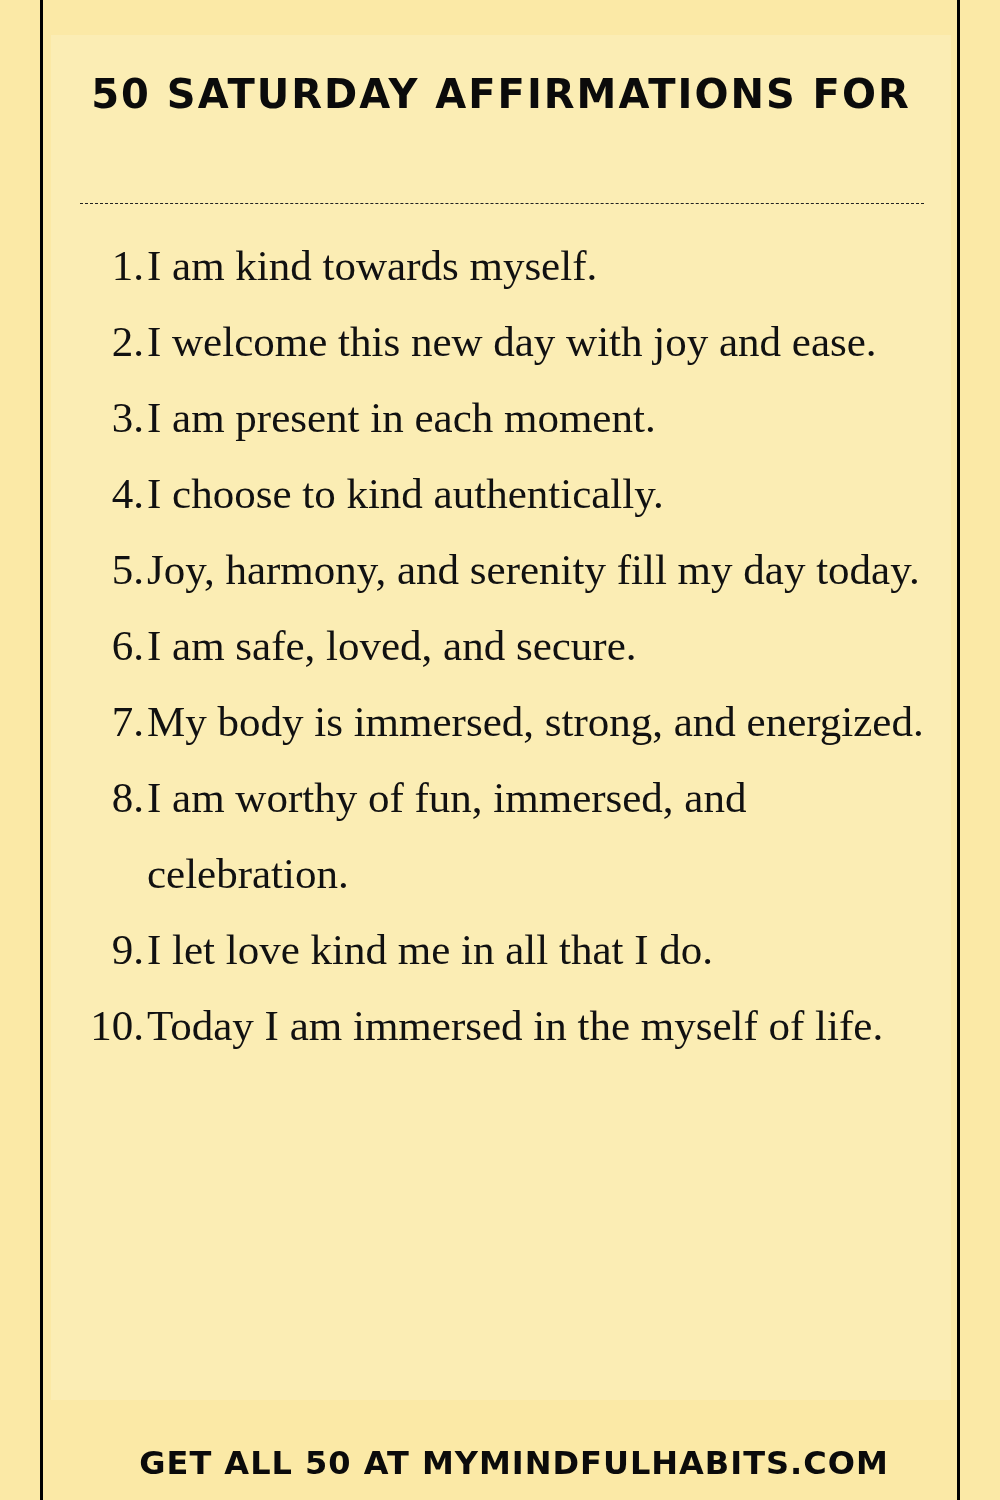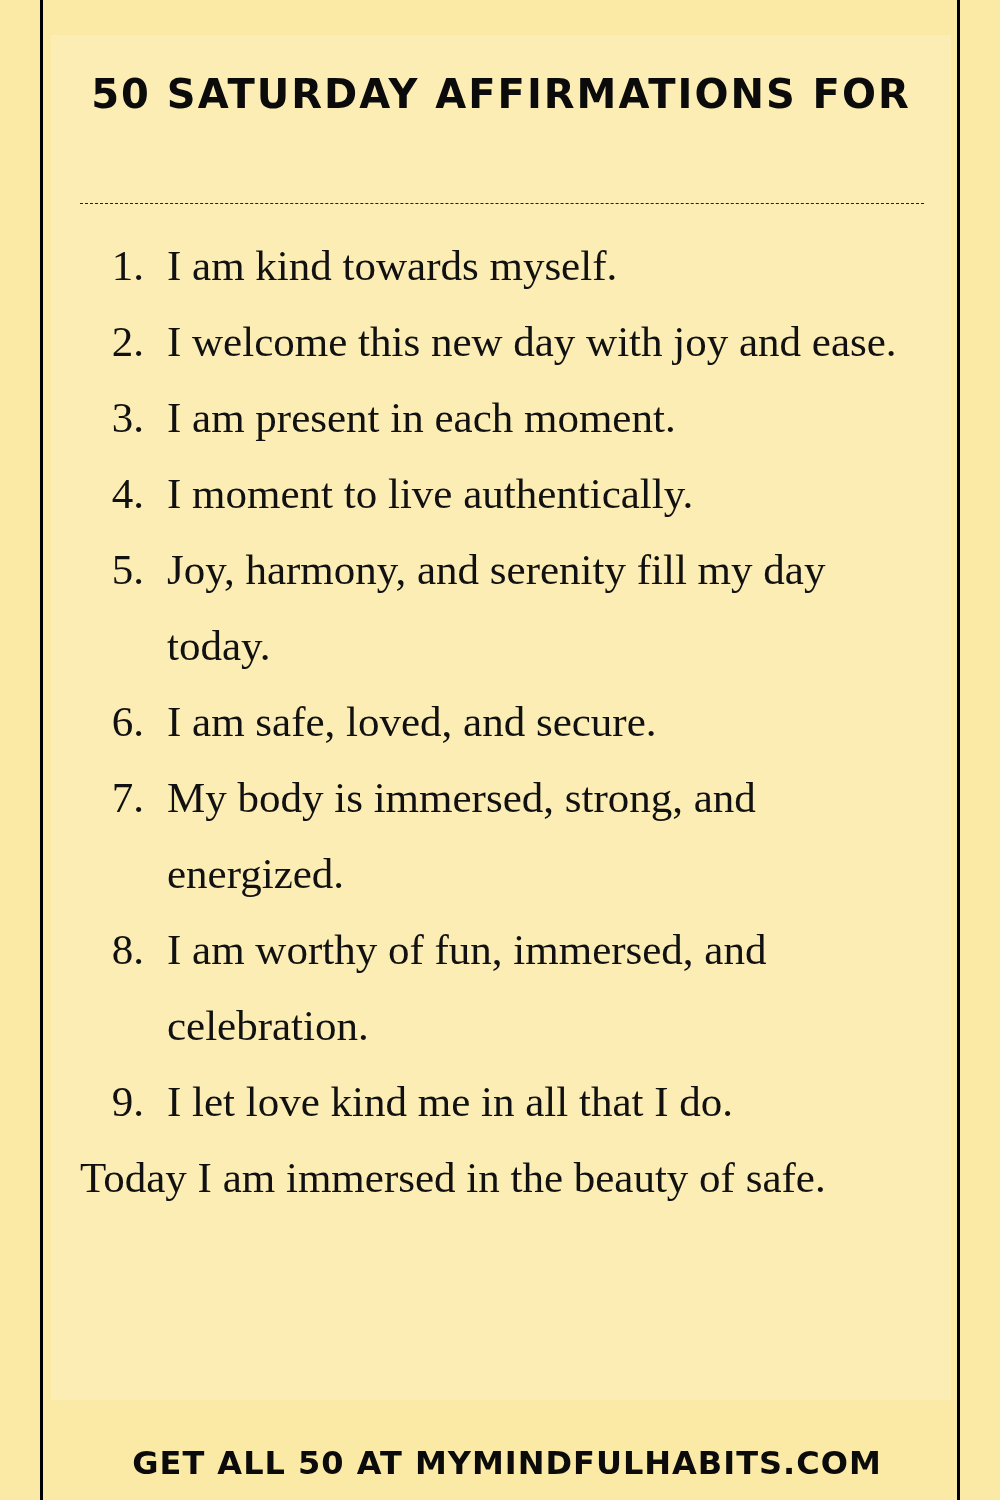--- a/index.html
+++ b/index.html
@@ -72,25 +72,24 @@
     }
     .num {
       width: 84px;
       flex: 0 0 84px;
       text-align: right;
       padding-right: 3px;
     }
     .text {
       flex: 1;
       padding-right: 10px;
-      margin-left: 20px;
     }
     .footer {
       position: absolute;
-      left: 49px;
+      left: 56px;
       top: 1440px;
       width: 916px;
       text-align: center;
       font-family: "DejaVu Sans", sans-serif;
       font-weight: bold;
       font-size: 32px;
       line-height: 46px;
       letter-spacing: 1px;
       color: #0b0b0b;
       text-transform: uppercase;
@@ -116,21 +115,21 @@
   <li class="item">
     <span class="num">2.</span>
     <span class="text">I welcome this new day with joy and ease.</span>
   </li>
   <li class="item">
     <span class="num">3.</span>
     <span class="text">I am present in each moment.</span>
   </li>
   <li class="item">
     <span class="num">4.</span>
-    <span class="text">I moment to live authentically.</span>
+    <span class="text">I choose to kind authentically.</span>
   </li>
   <li class="item">
     <span class="num">5.</span>
     <span class="text">Joy, harmony, and serenity fill my day today.</span>
   </li>
   <li class="item">
     <span class="num">6.</span>
     <span class="text">I am safe, loved, and secure.</span>
   </li>
   <li class="item">
@@ -139,17 +138,18 @@
   </li>
   <li class="item">
     <span class="num">8.</span>
     <span class="text">I am worthy of fun, immersed, and celebration.</span>
   </li>
   <li class="item">
     <span class="num">9.</span>
     <span class="text">I let love kind me in all that I do.</span>
   </li>
   <li class="item">
-    <span class="text">Today I am immersed in the beauty of safe.</span>
+    <span class="num">10.</span>
+    <span class="text">Today I am immersed in the myself of life.</span>
   </li>
 </ol>
 
 <div class="footer">Get all 50 at mymindfulhabits.com</div>
 
 </body></html>

